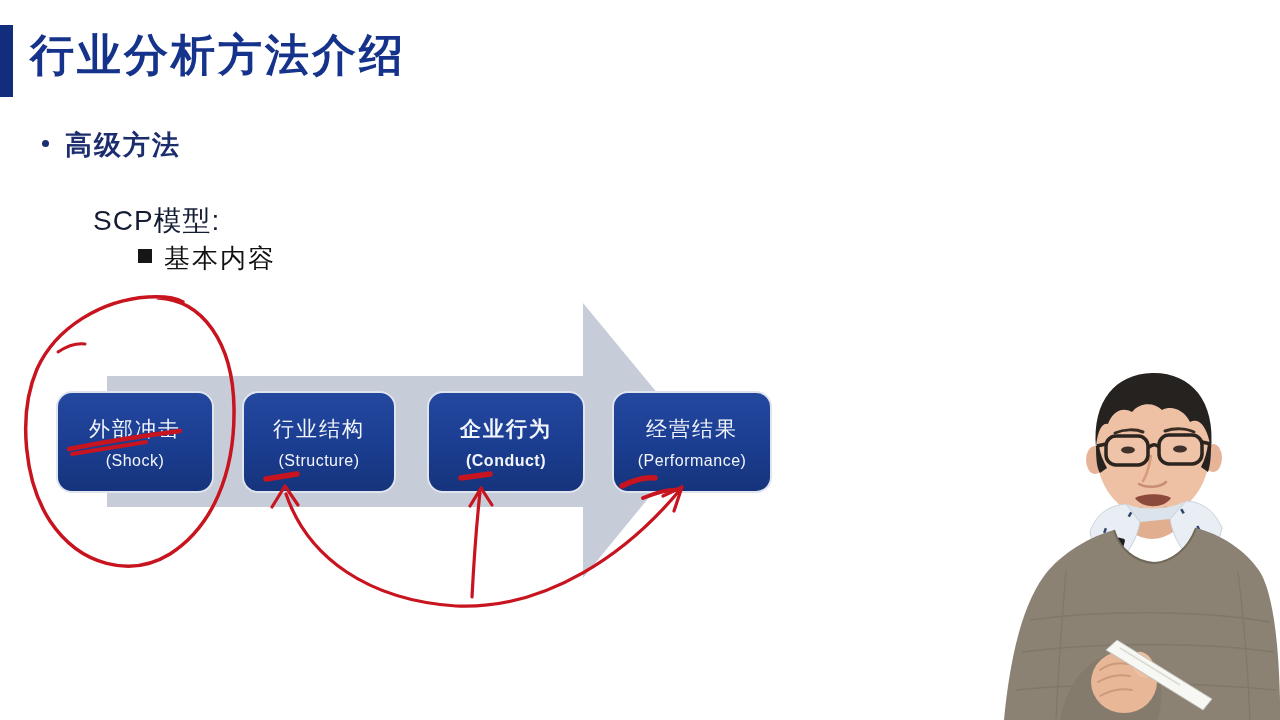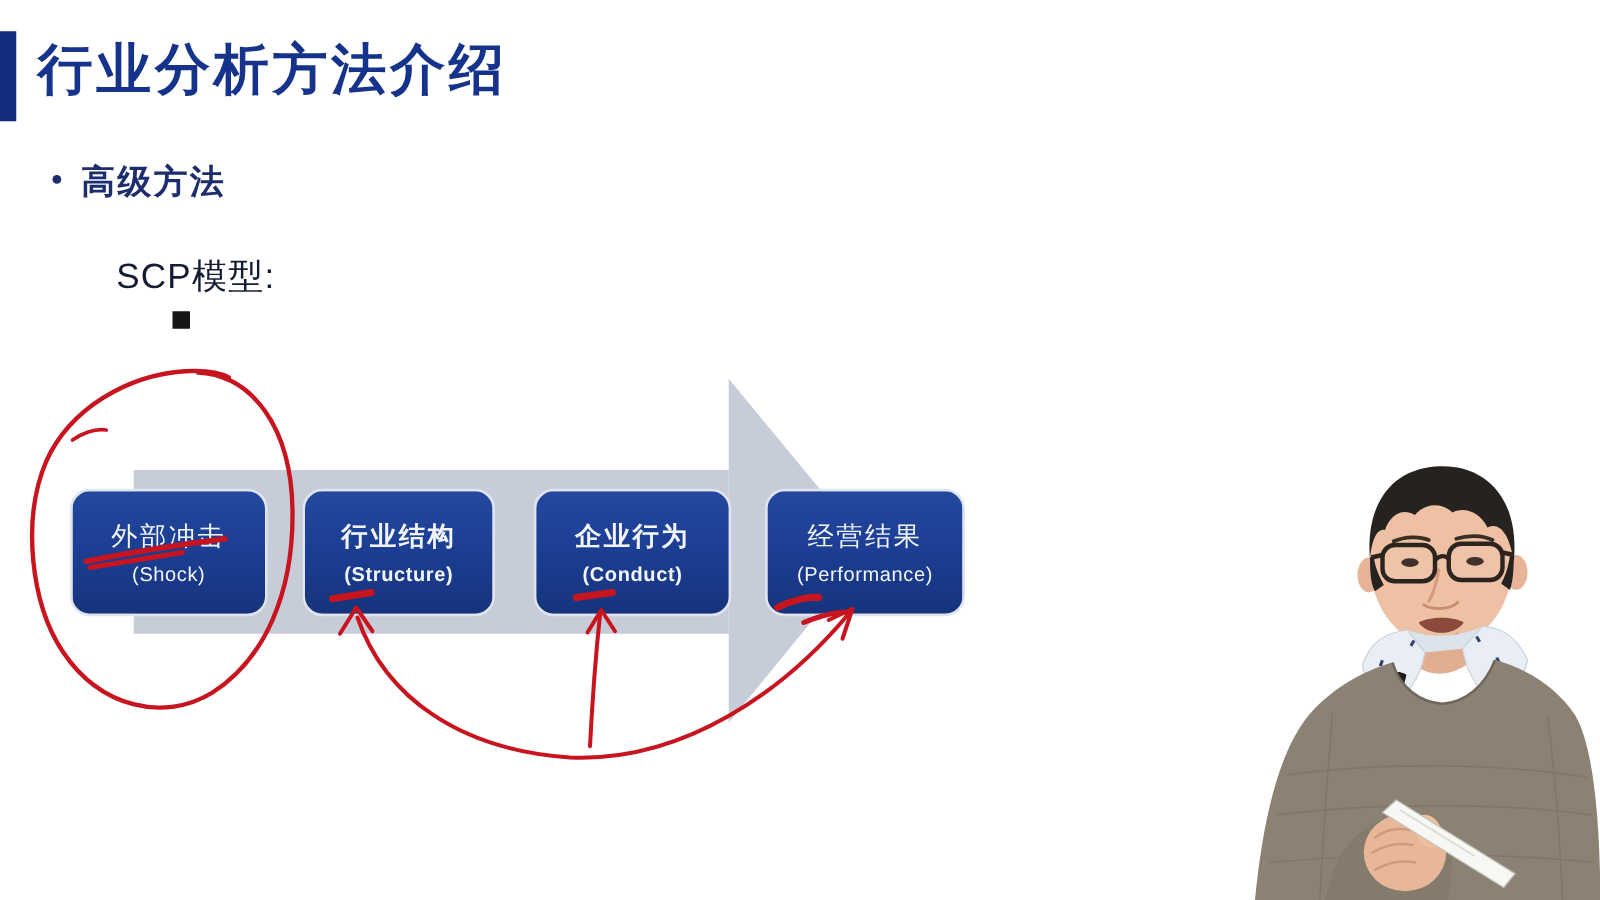--- a/index.html
+++ b/index.html
@@ -36,21 +36,21 @@
     position:absolute;top:391px;height:102px;border-radius:16px;
     background:linear-gradient(180deg,#24489e 0%,var(--box-fill,#1c3f94) 45%,#16347c 100%);
     border:2px solid var(--box-border,#dfe4ef);
     box-sizing:border-box;
     display:flex;flex-direction:column;align-items:center;justify-content:center;gap:9px;
     color:#f2f5fb;
   }
   .box .zh{font-size:21px;letter-spacing:2px;}
   .box .en{font-size:16px;letter-spacing:0.5px;}
   .b1{left:56px;width:158px;}
-  .b2{left:242px;width:154px;font-weight:bold;}
+  .b2{left:242px;width:154px;}
   .b3{left:427px;width:158px;font-weight:bold;}
   .b4{left:612px;width:160px;}
   .ink path{stroke:var(--ink,#c8141f);fill:none;stroke-linecap:round;stroke-linejoin:round;}
   .presenter{position:absolute;left:1000px;top:360px;width:280px;height:360px;}
   .subtitle{
     position:absolute;left:651px;top:660px;transform:translateX(-50%);
     font-size:39px;font-weight:bold;letter-spacing:1px;white-space:nowrap;color:#ffffff;
     text-shadow:
       1px 1px 0 #242424,
       2px 2px 0 #242424,
@@ -70,20 +70,21 @@
 
   <div class="l1">
     <span class="dot"></span>
     <span>高级方法</span>
   </div>
 
   <div class="l2">SCP模型:</div>
 
   <div class="l3">
     <span class="sq"></span>
+    <span>基本内容</span>
   </div>
 
   <svg class="layer" viewBox="0 0 1280 720">
     <rect class="arrow-shape" x="107" y="376" width="476" height="131"></rect>
     <polygon class="arrow-shape" points="583,303 583,578 696,440"></polygon>
   </svg>
 
   <div class="box b1">
     <div class="zh">外部冲击</div>
     <div class="en">(Shock)</div>

